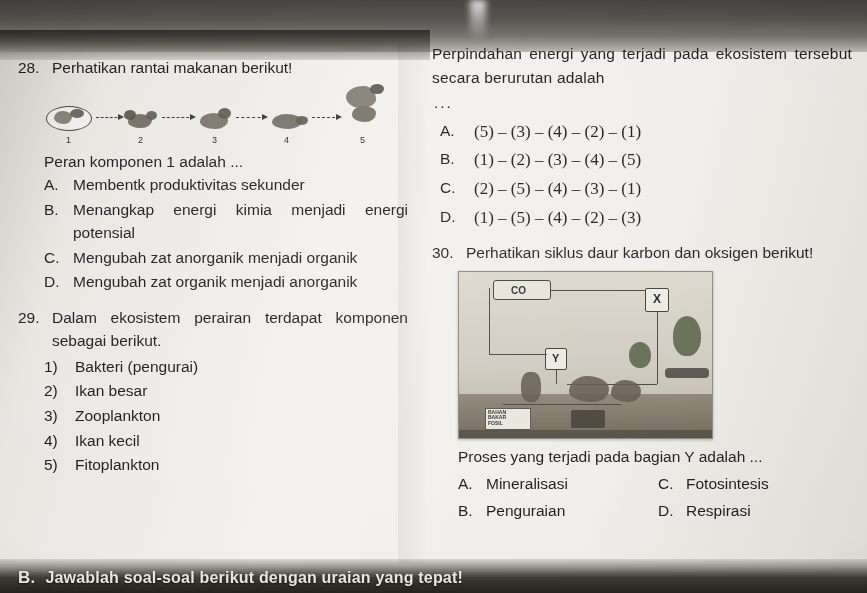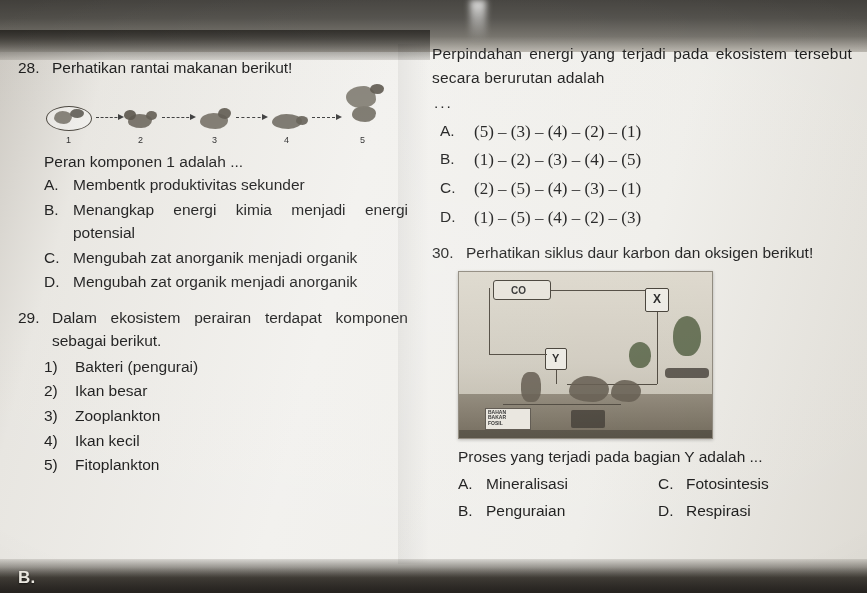--- a/index.html
+++ b/index.html
@@ -453,15 +453,16 @@
 
   </div>
 
   <div class="gutter"></div>
   <div class="vignette"></div>
 
   <div class="bottom-shadow"></div>
   <div class="bottom-fade"></div>
   <div class="bottom-text">
     <span class="bchar">B.</span>
+    <span>Jawablah soal-soal berikut dengan uraian yang tepat!</span>
   </div>
 
 </div>
 
 </body></html>

